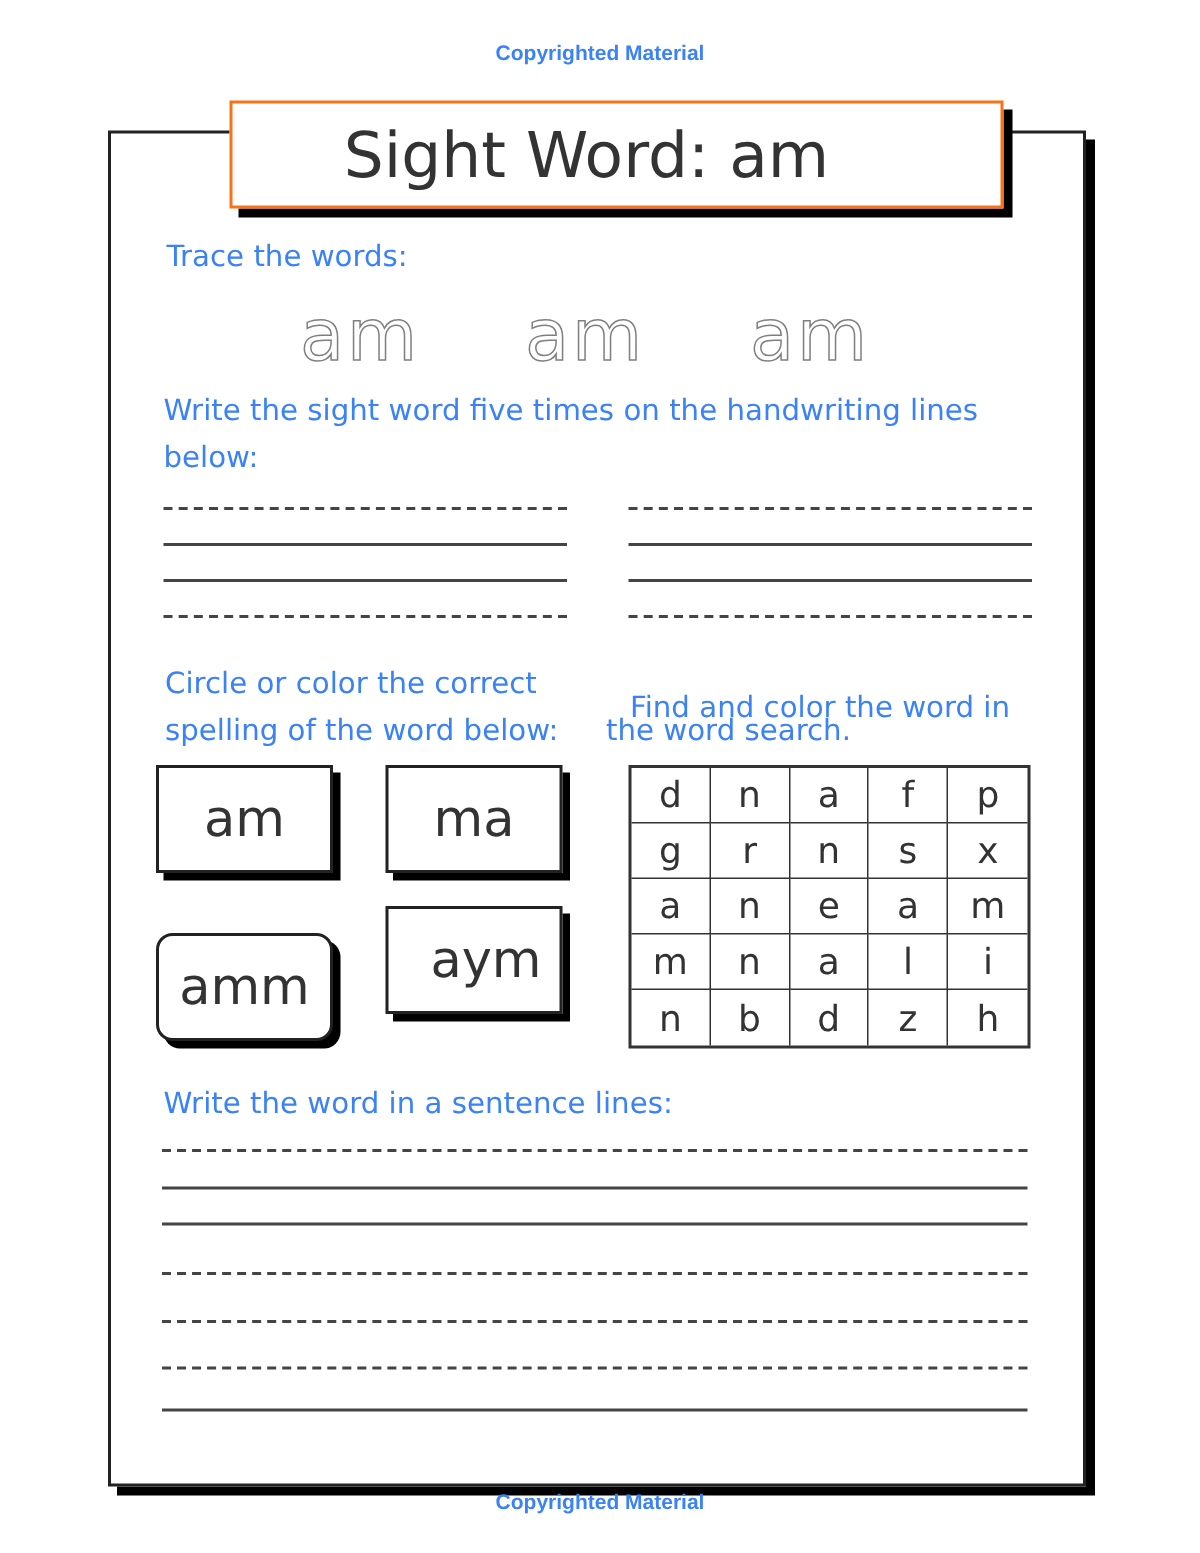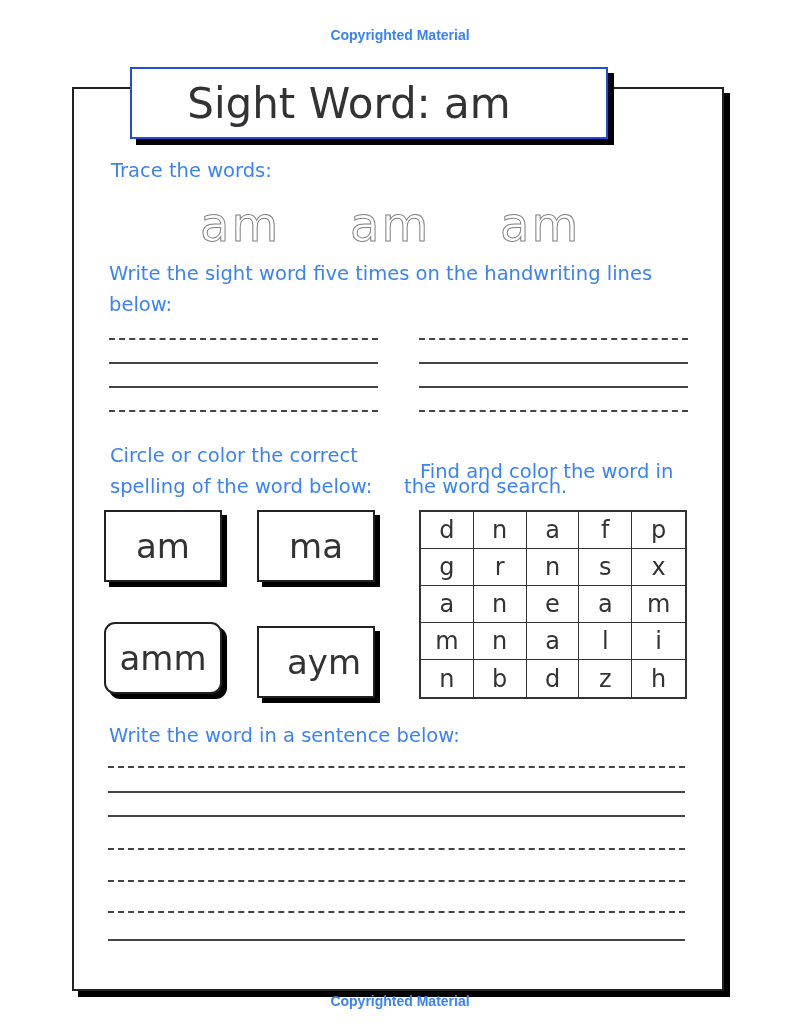--- a/index.html
+++ b/index.html
@@ -14,22 +14,22 @@
   .copyright.top { top: 27px; }
   .copyright.bottom { top: 993px; }
 
   .page {
     position: absolute; left: 72px; top: 87px; width: 652px; height: 904px;
     border: 2px solid #222; background: #fff;
     box-shadow: 6px 6px 0 #000;
   }
 
   .title-box {
-    position: absolute; left: 130px; top: 67px; width: 478px; height: 72px;
-    border: 2px solid #1d4ed8; background: #fff;
+    position: absolute; left: 153px; top: 67px; width: 516px; height: 72px;
+    border: 2px solid #f97316; background: #fff;
     box-shadow: 6px 6px 0 #000;
     display: flex; align-items: center; justify-content: center;
     z-index: 2;
   }
   .title-box span {
     font-family: "DejaVu Sans", sans-serif; font-size: 42px; color: #333;
     letter-spacing: 0px; margin-left: -40px;
   }
 
   .heading {
@@ -108,21 +108,21 @@
   <div class="hw-line solid" style="top:48px;"></div>
   <div class="hw-line dashed" style="top:72px;"></div>
 </div>
 
 <div class="heading" style="left:110px; top:440px;text-align:right;">Circle or color the correct</div>
 <div class="heading" style="left:110px; top:471px;">spelling of the word below:</div>
 
 <div class="word-card" style="left:104px; top:510px;">am</div>
 <div class="word-card" style="left:257px; top:510px;">ma</div>
 <div class="word-card" style="left:104px; top:622px;border-radius:11px;">amm</div>
-<div class="word-card" style="left:257px; top:626px;padding-left:16px;">aym</div>
+<div class="word-card" style="left:257px; top:604px;padding-left:16px;">aym</div>
 
 <div class="heading" style="left:420px; top:456px;">Find and color the word in</div>
 <div class="heading" style="left:404px; top:471px;">the word search.</div>
 
 <div class="grid">
   <div class="cell">d</div>
   <div class="cell">n</div>
   <div class="cell">a</div>
   <div class="cell">f</div>
   <div class="cell c4">p</div>
@@ -145,21 +145,21 @@
   <div class="cell">l</div>
   <div class="cell c4">i</div>
 
   <div class="cell r4">n</div>
   <div class="cell r4">b</div>
   <div class="cell r4">d</div>
   <div class="cell r4">z</div>
   <div class="cell c4 r4">h</div>
 </div>
 
-<div class="heading" style="left:109px; top:720px;">Write the word in a sentence below:</div>
+<div class="heading" style="left:109px; top:720px;">Write the word in a sentence lines:</div>
 
 <div class="sent-group" style="top:766px;">
   <div class="hw-line dashed" style="top:0;"></div>
   <div class="hw-line solid" style="top:25px;"></div>
   <div class="hw-line solid" style="top:49px;"></div>
   <div class="hw-line dashed" style="top:82px;"></div>
   <div class="hw-line dashed" style="top:114px;"></div>
   <div class="hw-line dashed" style="top:145px;"></div>
   <div class="hw-line solid" style="top:173px;"></div>
 </div>

